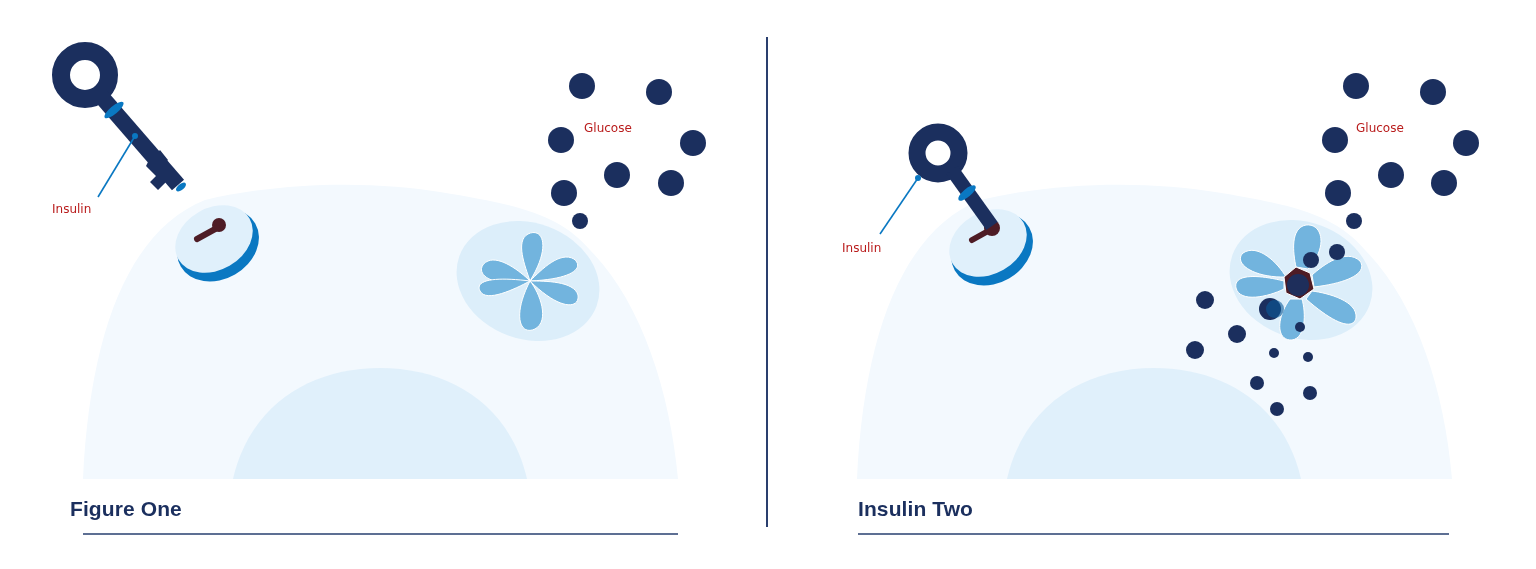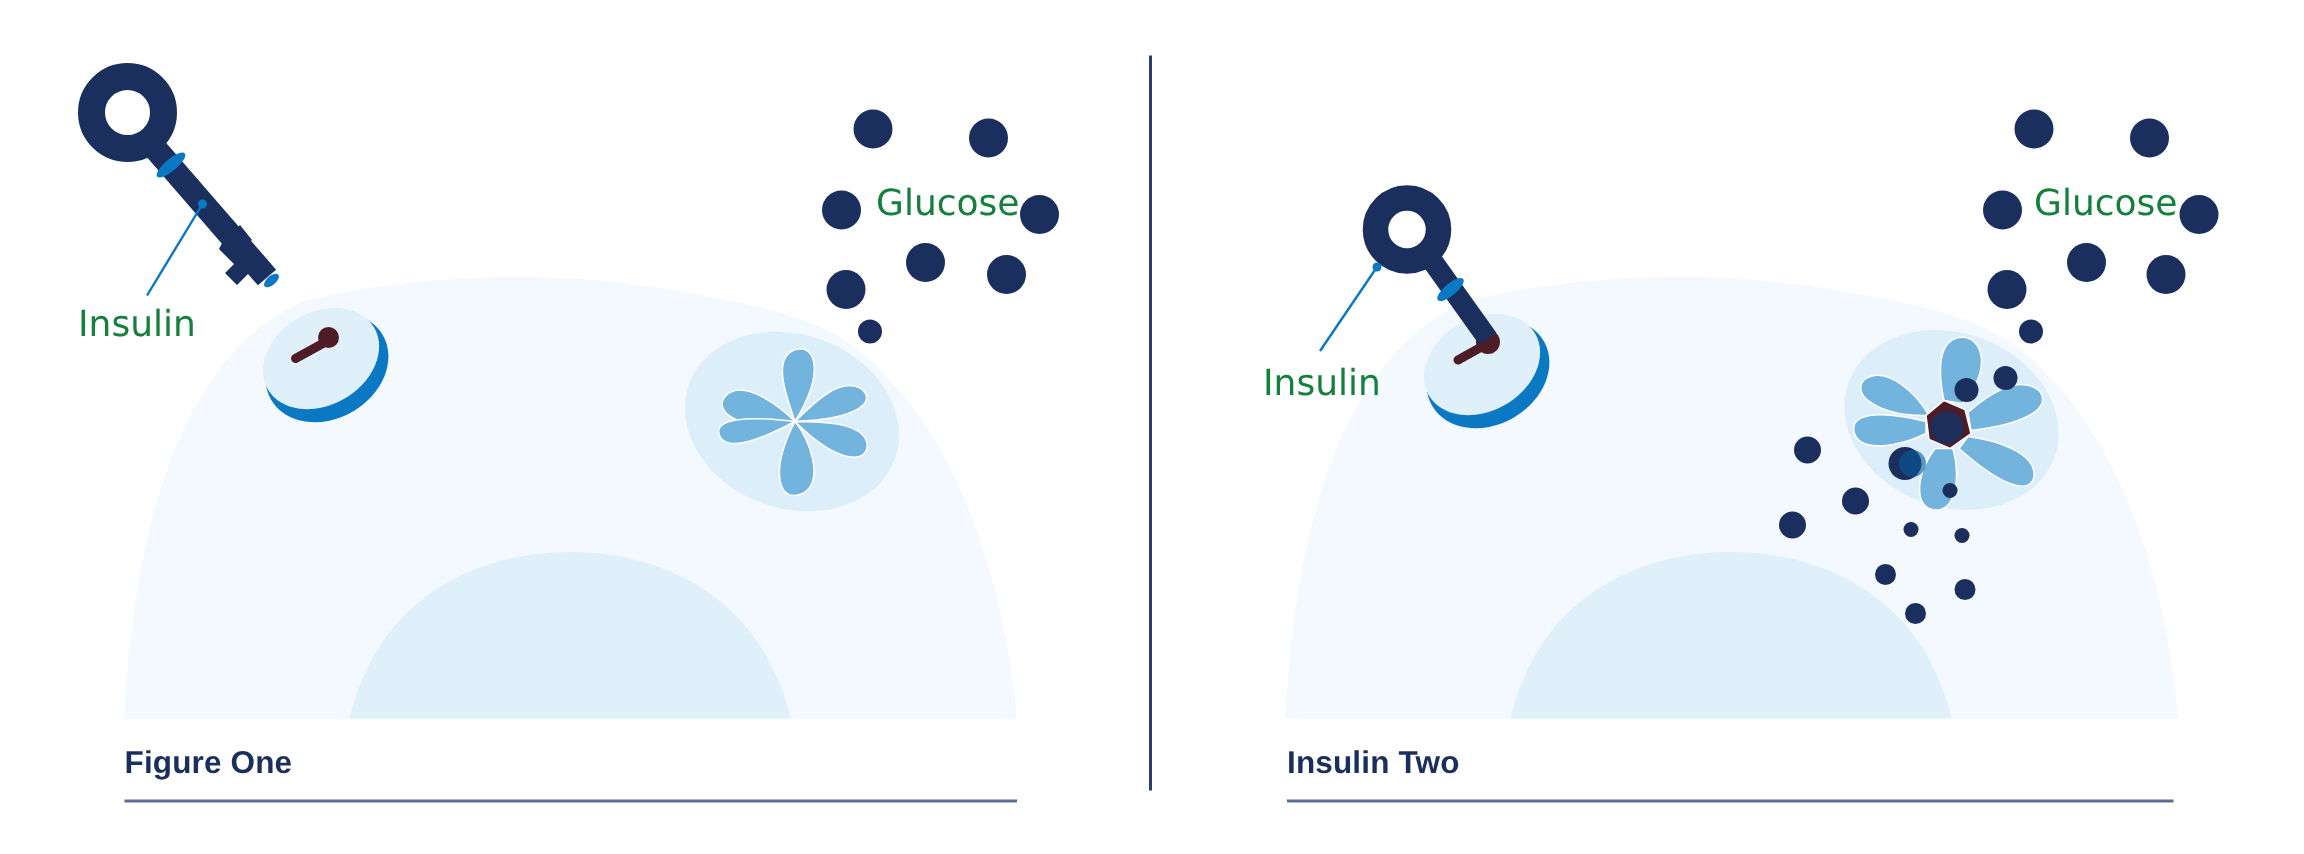--- a/index.html
+++ b/index.html
@@ -1,21 +1,21 @@
 <!DOCTYPE html>
 <html><head>
   <meta charset="utf-8">
   <style>
     html, body { margin: 0; padding: 0; background: #ffffff; }
     body { width: 1536px; height: 569px; position: relative; overflow: hidden; font-family: "Liberation Sans", sans-serif; }
     .panel { position: absolute; top: 0; height: 569px; }
     .panel svg { position: absolute; left: 0; top: 0; }
     .fig-title { position: absolute; font-family: "Liberation Sans", sans-serif; font-weight: bold; font-size: 21px; color: #1b2f5e; letter-spacing: 0.1px; }
     .fig-rule { position: absolute; height: 2px; background: #5d6f93; }
-    .label { position: absolute; font-family: "DejaVu Sans", sans-serif; font-size: 24px; color: #15803d; font-weight: normal; }
+    .label { position: absolute; font-family: "DejaVu Sans", sans-serif; font-size: 12px; color: #b91c1c; font-weight: normal; }
     .divider { position: absolute; left: 766px; top: 37px; width: 2px; height: 490px; background: #2a3f6e; }
   </style>
 </head>
 <body>
 
 <div class="panel" style="left:0; width:766px;">
   <svg width="766" height="569" viewBox="0 0 766 569">
 
     <path d="M83,479 C90,330 130,230 205,200 C290,180 380,182 440,192 C520,205 560,215 590,250 C640,300 670,390 678,479 Z" fill="#f3f9fe"></path>
 
@@ -64,21 +64,21 @@
       <circle cx="617" cy="175" r="13"></circle>
       <circle cx="671" cy="183" r="13"></circle>
       <circle cx="564" cy="193" r="13"></circle>
       <circle cx="580" cy="221" r="8"></circle>
     </g>
   </svg>
 
   <div class="label" style="left:52px; top:202px;">Insulin</div>
   <div class="label" style="left:584px; top:121px;">Glucose</div>
 
-  <div class="fig-title" style="left:83px; top:497px;">Figure One</div>
+  <div class="fig-title" style="left:70px; top:497px;">Figure One</div>
   <div class="fig-rule" style="left:83px; top:533px; width:595px;"></div>
 </div>
 
 <div class="divider"></div>
 
 <div class="panel" style="left:768px; width:768px;">
   <svg width="768" height="569" viewBox="768 0 768 569">
 
     <path d="M857,479 C864,330 905,230 980,200 C1065,180 1155,182 1215,192 C1295,205 1335,215 1365,250 C1415,300 1445,390 1452,479 Z" fill="#f3f9fe"></path>
 

